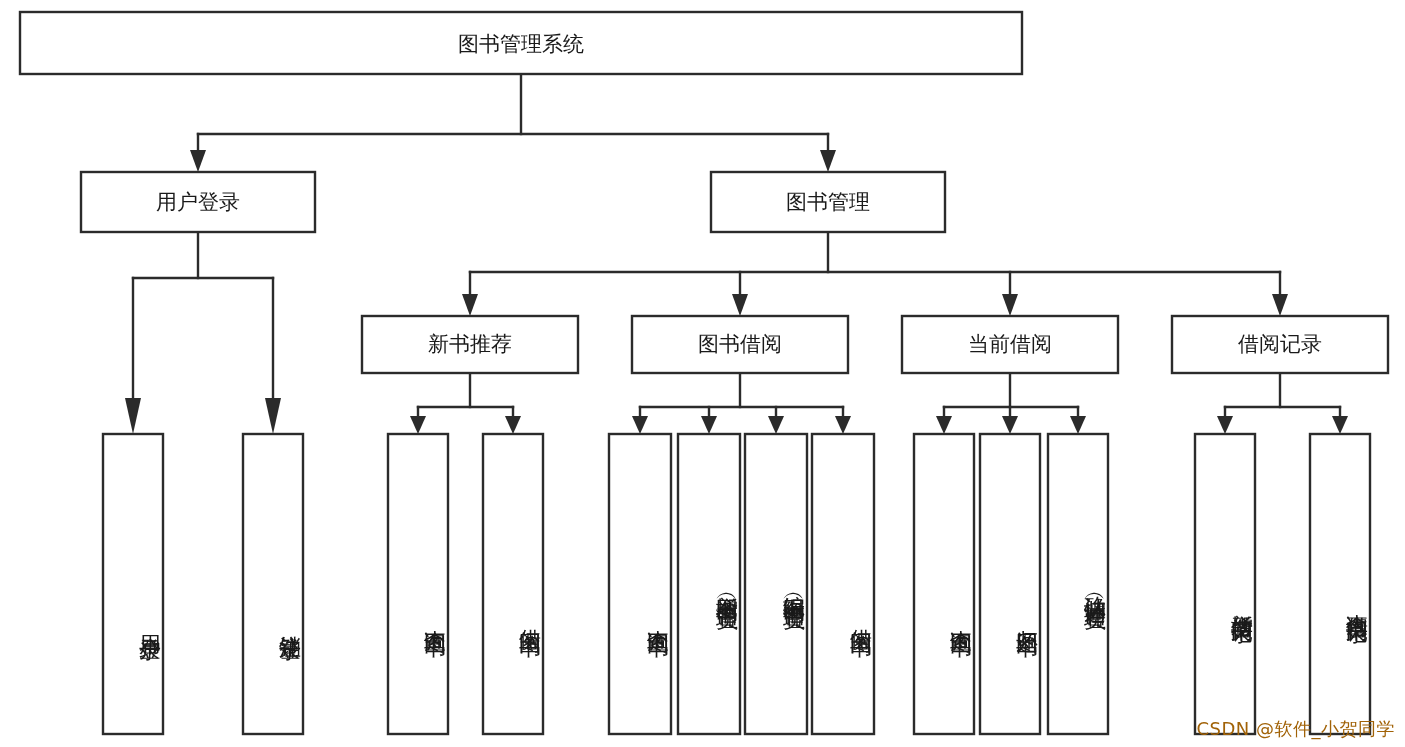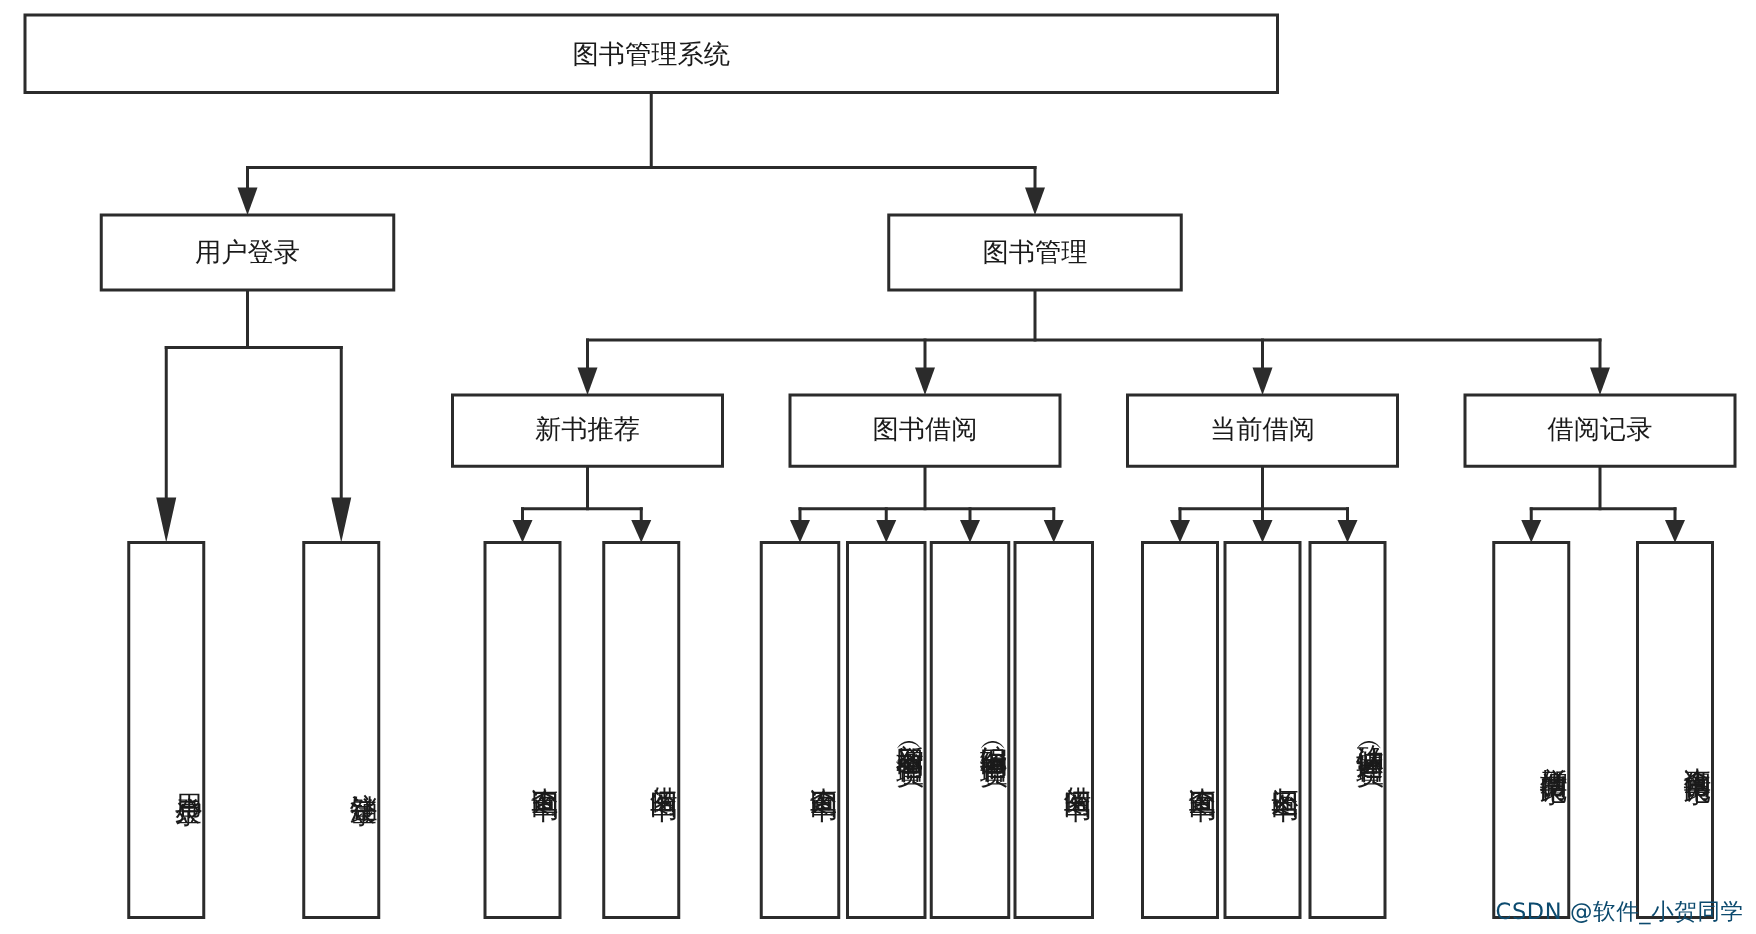--- a/index.html
+++ b/index.html
@@ -58,21 +58,21 @@
     justify-content: center;
     white-space: nowrap;
     pointer-events: none;
   }
   .watermark {
     position: absolute;
     right: 10px;
     bottom: 6px;
     font-family: "DejaVu Sans", "Liberation Sans", sans-serif;
     font-size: 18px;
-    color: #0c4a6e;
+    color: #a16207;
     letter-spacing: 0.5px;
     white-space: nowrap;
   }
 </style>
 </head>
 <body>
 
 <svg id="diagram" viewBox="0 0 1405 747">
 
   <g>

